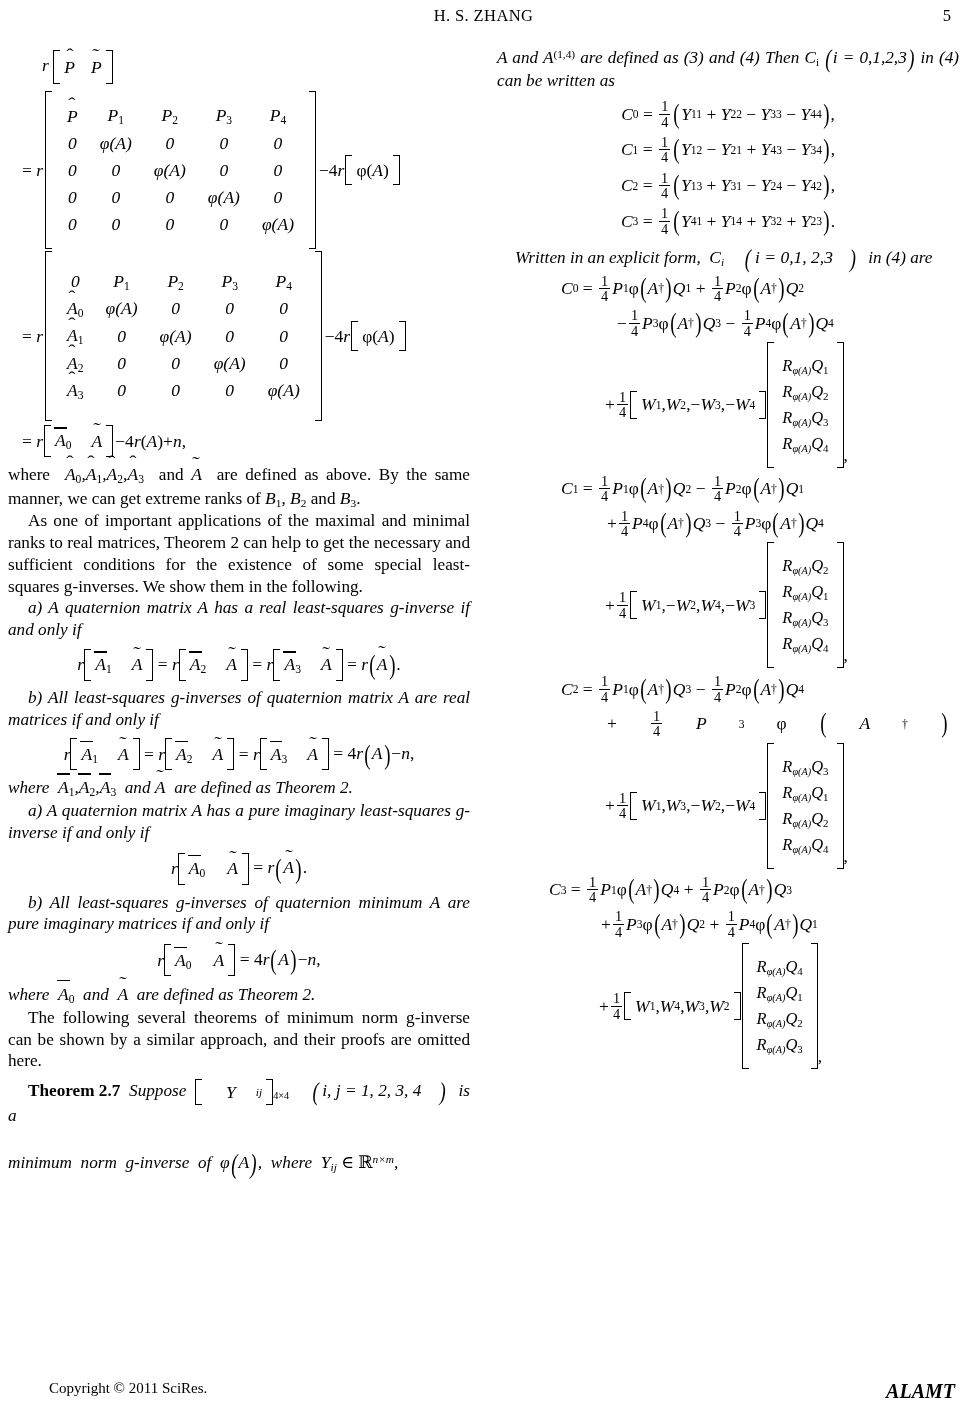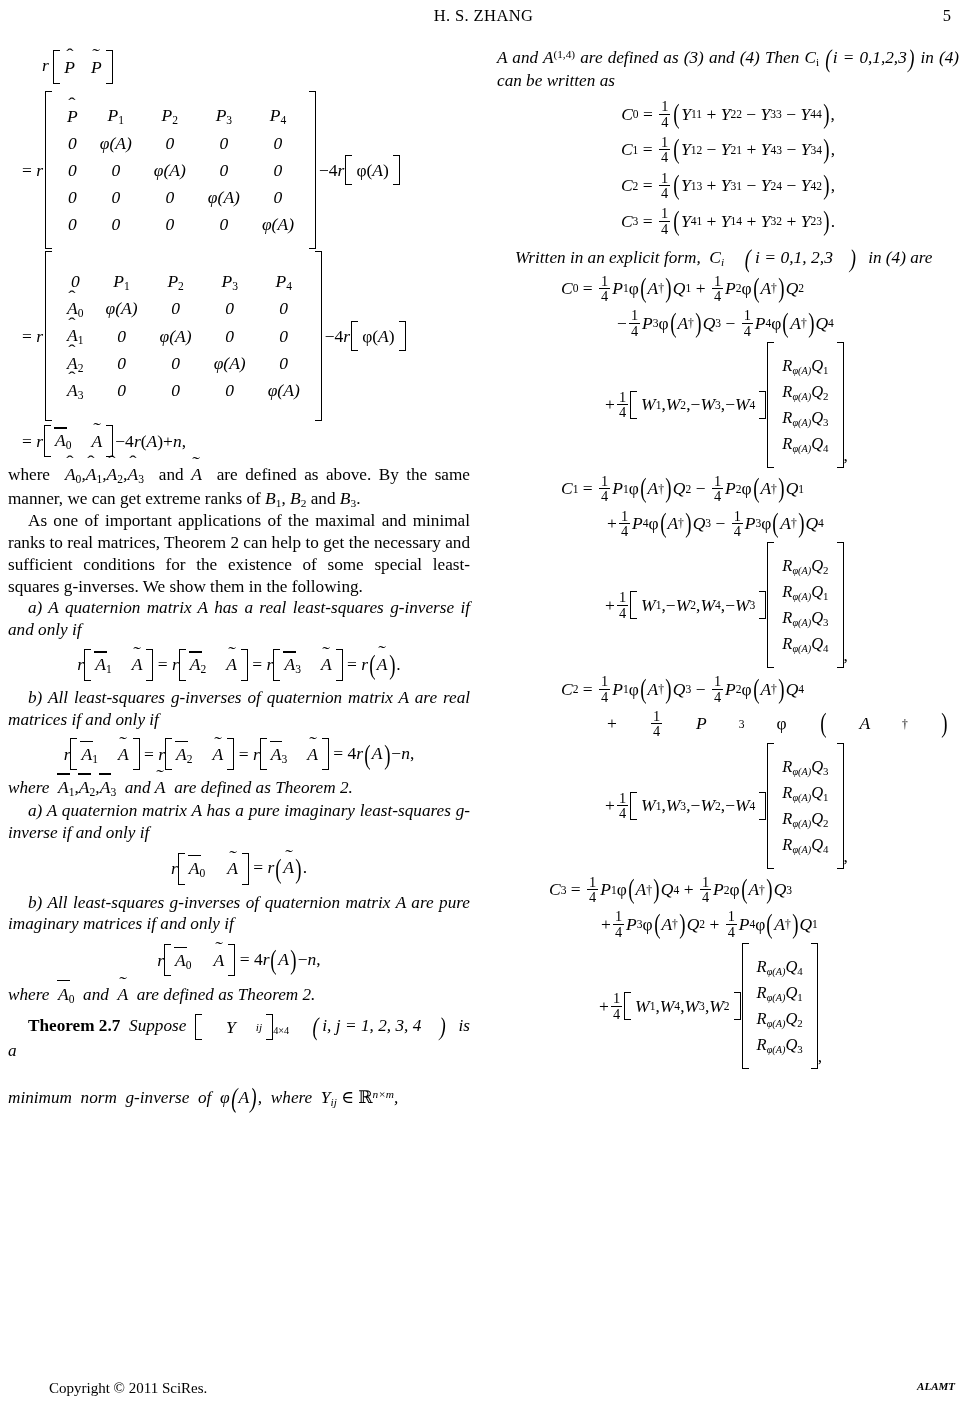--- a/index.html
+++ b/index.html
@@ -16,21 +16,21 @@
     position:absolute;left:0;width:967px;text-align:center;
     font-size:16.5px;letter-spacing:.4px;font-variant:small-caps;
   }
   .hdr-page{
     position:absolute;right:16px;top:0;font-size:16.5px;
   }
   .page-footer{
     position:absolute;bottom:12px;left:0;width:967px;height:22px;
   }
   .ftr-left{position:absolute;left:10px;top:0;font-size:15px;margin-left:39px;}
-  .ftr-right{position:absolute;right:12px;top:0;font-size:11px;font-weight:bold;font-style:italic;}
+  .ftr-right{position:absolute;right:12px;top:0;font-size:20px;font-weight:bold;font-style:italic;}
 
   
   .col{position:absolute;top:46px;width:462px;}
   .col-left{left:8px;}
   .col-right{left:497px;}
 
   
   p.body{
     margin:0 0 0 0;font-size:17.2px;line-height:1.265;
     text-align:justify;text-justify:inter-word;
@@ -337,21 +337,21 @@
     </span>
         <span class="br"></span>
       </span>
     <span>&nbsp;=&nbsp;<span class="mi">r</span><span class="pr">
           <span class="pchar">(</span>
         </span><span class="mi tld">A</span><span class="pr">
           <span class="pchar">)</span>
         </span>.</span>
   </div>
 
-  <p class="body ind it">b) All least-squares g-inverses of quaternion matrix A are pure imaginary matrices if and only if</p>
+  <p class="body ind it">b) All least-squares g-inverses of quaternion minimum A are pure imaginary matrices if and only if</p>
 
   <div class="eqrow math" style="margin-top:9px;margin-bottom:7px;">
     <span class="mi">r</span>
     <span class="brk" style="height:32px;">
         <span class="bl"></span>
         <span class="inner">
       <span class="mi" style="margin-right:22px;"><span class="bar">A</span><span class="subacc">0</span></span>
           <span class="mi tld">A</span>
     </span>
         <span class="br"></span>
@@ -359,20 +359,21 @@
     <span>&nbsp;= 4<span class="mi">r</span><span class="pr">
           <span class="pchar">(</span>
         </span><span class="mi">A</span><span class="pr">
           <span class="pchar">)</span>
         </span>−<span class="mi">n</span>,</span>
   </div>
 
   <p class="body it">where&nbsp;
     <span class="math mi"><span class="bar">A</span><span class="subacc">0</span></span>&nbsp; and &nbsp;<span class="math mi tld">A</span>&nbsp; are defined as Theorem 2.</p>
 
+  <p class="body ind">The following several theorems of minimum norm g-inverse can be shown by a similar approach, and their proofs are omitted here.</p>
 
   <p class="body ind it" style="margin-top:7px;">
     <span class="bold">Theorem  2.7</span>
     <span>&nbsp;Suppose&nbsp;
       <span class="brk" style="height:26px;">
           <span class="bl"></span>
           <span class="inner">
             <span class="math mi">Y</span>
             <sub><span class="mi">ij</span></sub>
           </span>

